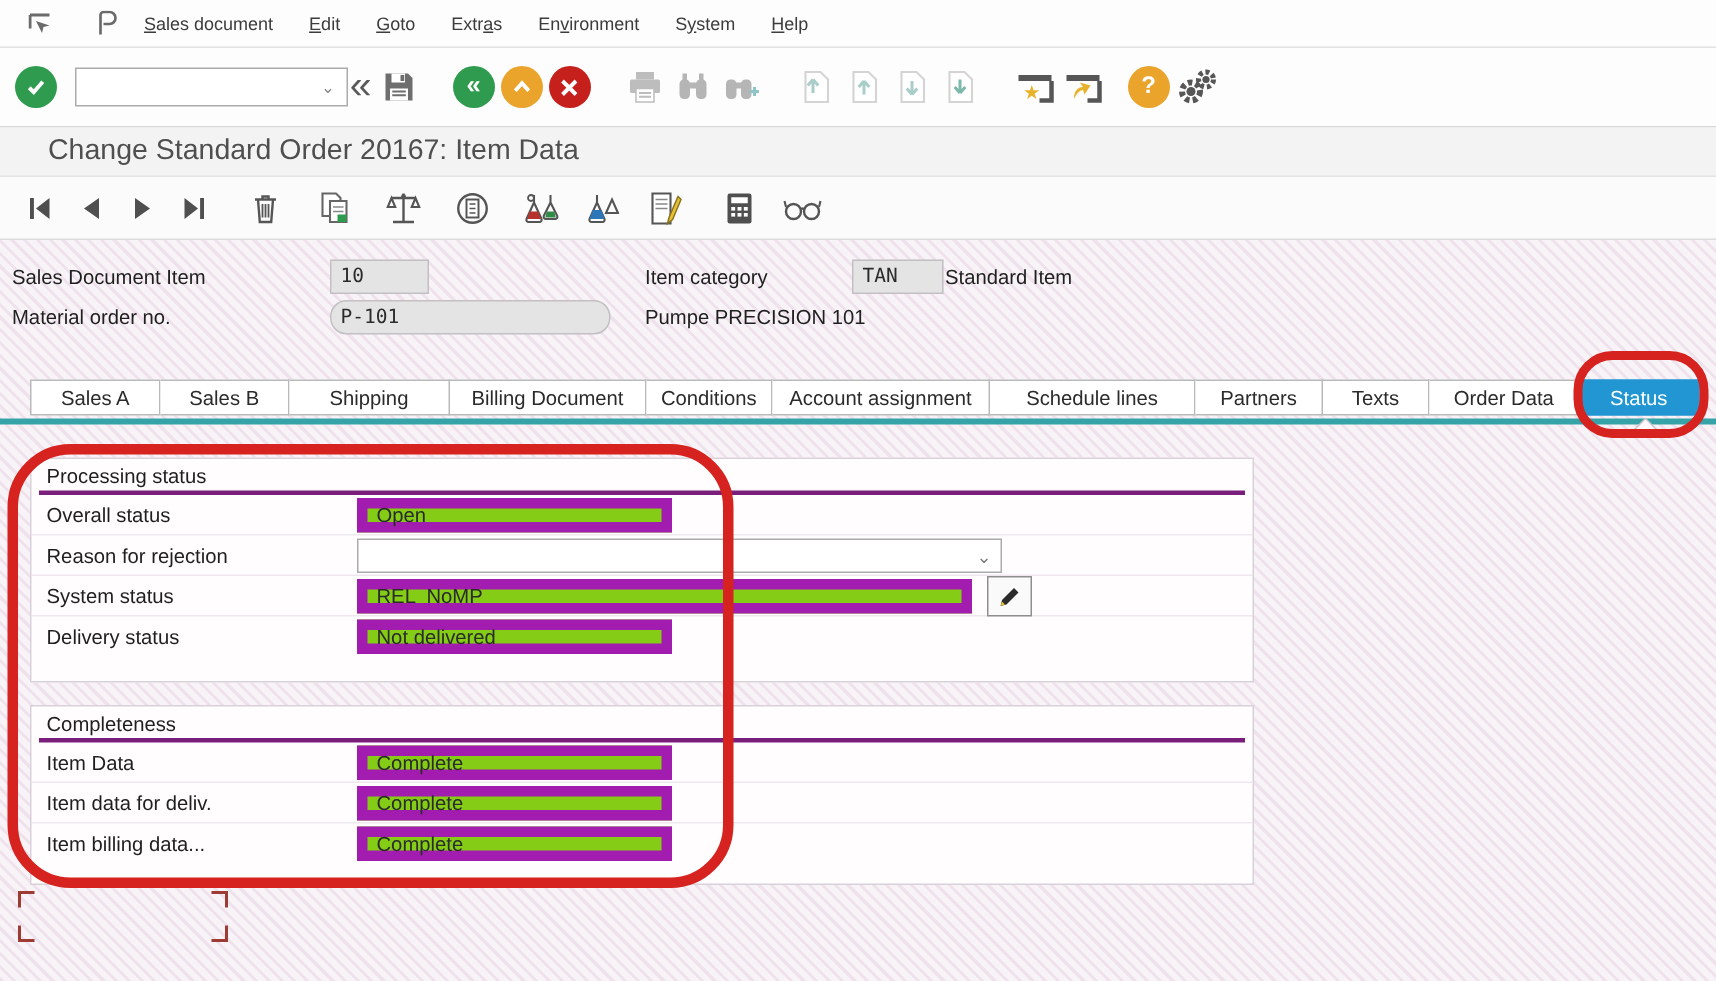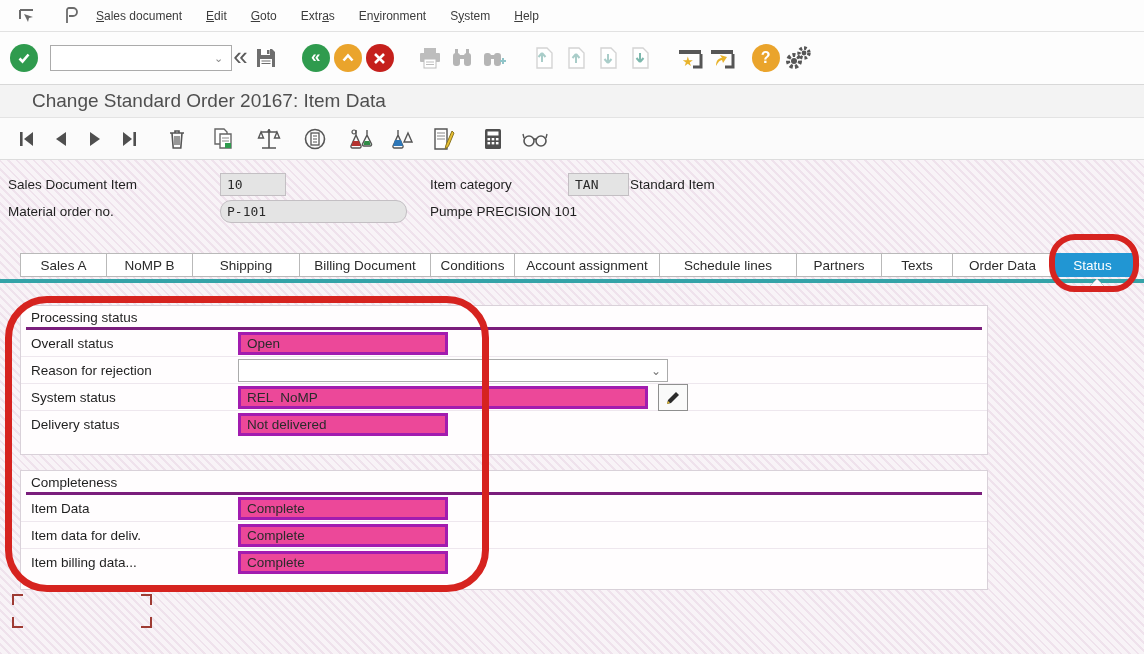--- a/index.html
+++ b/index.html
@@ -52,29 +52,29 @@
   
   .tabstrip { position:absolute; top:93px; left:20px; height:26px; display:flex; }
   .tab { height:24px; border:1px solid #b9b9b9; border-left-width:0; background:#fff;
     display:flex; align-items:center; justify-content:center; font-size:13.5px; color:#2b2b2b; }
   .tab:first-child { border-left-width:1px; }
   .tab.active { background:#2196d3; border-color:#2196d3; color:#fff; }
   .tab-underline { position:absolute; top:119px; left:0; right:0; height:4px; background:#35a3a8; }
   .tab-caret { position:absolute; top:119px; left:1086px; width:22px; height:11px; }
 
   
-  .groupbox { position:absolute; left:20px; width:968px; background:#fffdfe;
+  .groupbox { position:absolute; left:20px; width:816px; background:#fffdfe;
     border:1px solid #d9d1d9; }
   .gb-title { font-size:13.5px; color:#1f1f1f; padding:4px 0 2px 10px; }
   .gb-rule { height:3px; background:#7a1e7c; margin:0 5px; }
   .gb-row { position:relative; height:27px; border-bottom:1px solid #eee7ee; }
   .gb-row:last-child { border-bottom:none; }
   .gb-label { position:absolute; left:10px; top:6px; font-size:13.5px; color:#1f1f1f; }
-  .gb-field { position:absolute; left:217px; top:2px; height:23px; background:#ec4899;
-    border:3px solid #a21caf; font-size:13.5px; color:#2b2b2b; display:flex;
+  .gb-field { position:absolute; left:217px; top:2px; height:23px; background:#84cc16;
+    border:7px solid #a21caf; font-size:13.5px; color:#2b2b2b; display:flex;
     align-items:center; padding-left:6px; white-space:pre; }
   .gb-combo { position:absolute; left:217px; top:2px; width:430px; height:23px; background:#fff;
     border:1px solid #ababab; display:flex; align-items:center; justify-content:flex-end;
     padding-right:6px; color:#777; font-size:12px; }
   .pencil-btn { position:absolute; left:637px; top:0px; width:30px; height:27px;
     background:#fafafa; border:1px solid #8f8f8f; display:flex; align-items:center; justify-content:center; }
 
   
   .obj-btn { position:absolute; top:440px; left:18px; width:130px; height:28px;
     background:linear-gradient(#f7f7f7,#e9e9e9); border:1px solid #9a9a9a;
@@ -347,21 +347,21 @@
   <span class="flabel" style="left:430px; top:17px;">Item category</span>
   <span class="ffield" style="left:568px; top:13px; width:61px;">TAN</span>
   <span class="ftext" style="left:630px; top:17px;">Standard Item</span>
 
   <span class="flabel" style="left:8px; top:44px;">Material order no.</span>
   <span class="ffield" style="left:220px; top:40px; width:187px;border-radius:11px;">P-101</span>
   <span class="ftext" style="left:430px; top:44px;">Pumpe PRECISION 101</span>
 
   <div class="tabstrip">
     <span class="tab" style="width:87px;">Sales A</span>
-    <span class="tab" style="width:86px;">NoMP B</span>
+    <span class="tab" style="width:86px;">Sales B</span>
     <span class="tab" style="width:107px;">Shipping</span>
     <span class="tab" style="width:131px;">Billing Document</span>
     <span class="tab" style="width:84px;">Conditions</span>
     <span class="tab" style="width:145px;">Account assignment</span>
     <span class="tab" style="width:137px;">Schedule lines</span>
     <span class="tab" style="width:85px;">Partners</span>
     <span class="tab" style="width:71px;">Texts</span>
     <span class="tab" style="width:100px;">Order Data</span>
     <span class="tab active" style="width:80px;">Status</span>
   </div>

